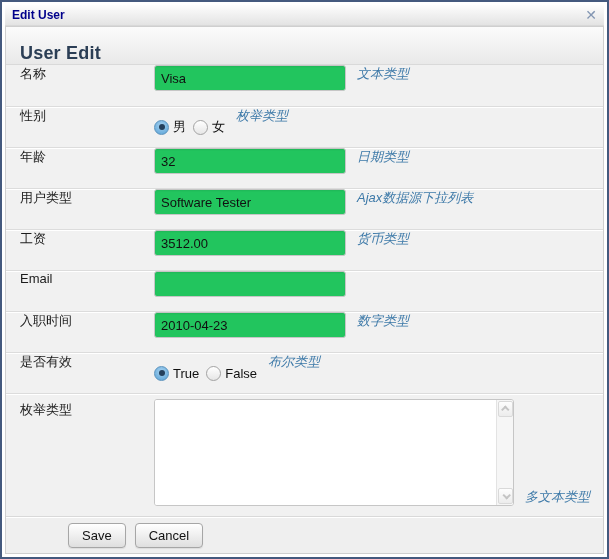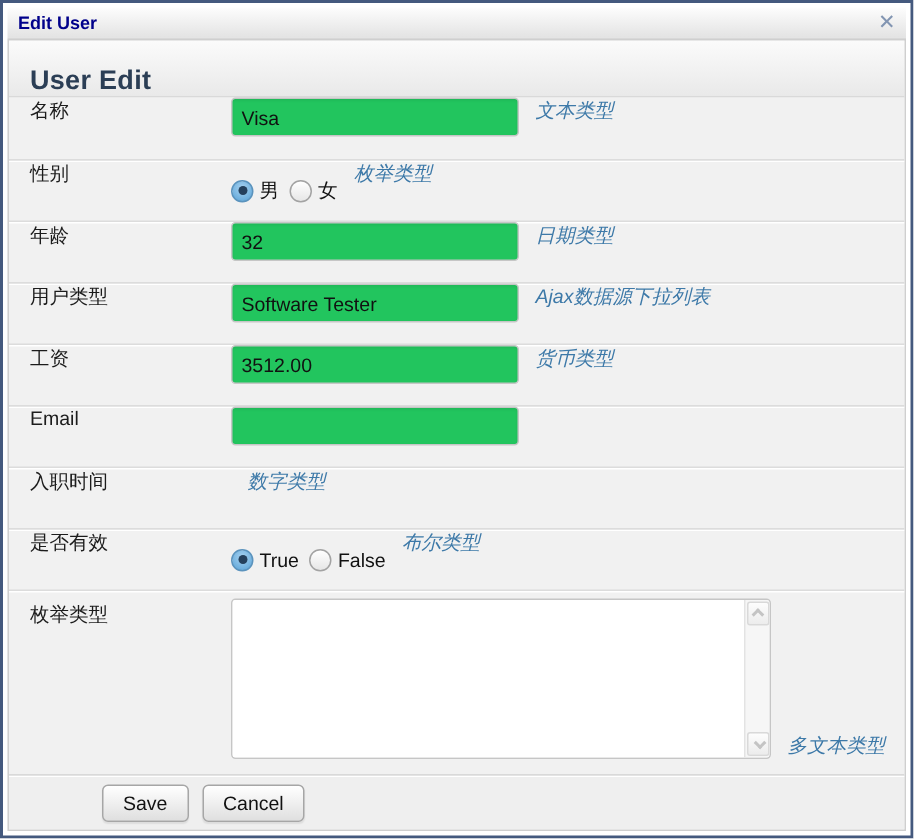--- a/index.html
+++ b/index.html
@@ -224,20 +224,21 @@
       </div>
 
       <div class="row">
         <span class="flabel">Email</span>
         <input class="tbox" type="text" value="" style="">
         <span class="hint"></span>
       </div>
 
       <div class="row">
         <span class="flabel">入职时间</span>
+        <input class="tbox" type="text" value="2010-04-23" style="">
         <span class="hint">数字类型</span>
       </div>
 
       <div class="row">
         <span class="flabel">是否有效</span>
         <span class="rgroup">
           <span class="radio sel">
               <span class="dot"></span>
             </span>
           <span class="rlabel">True</span>

